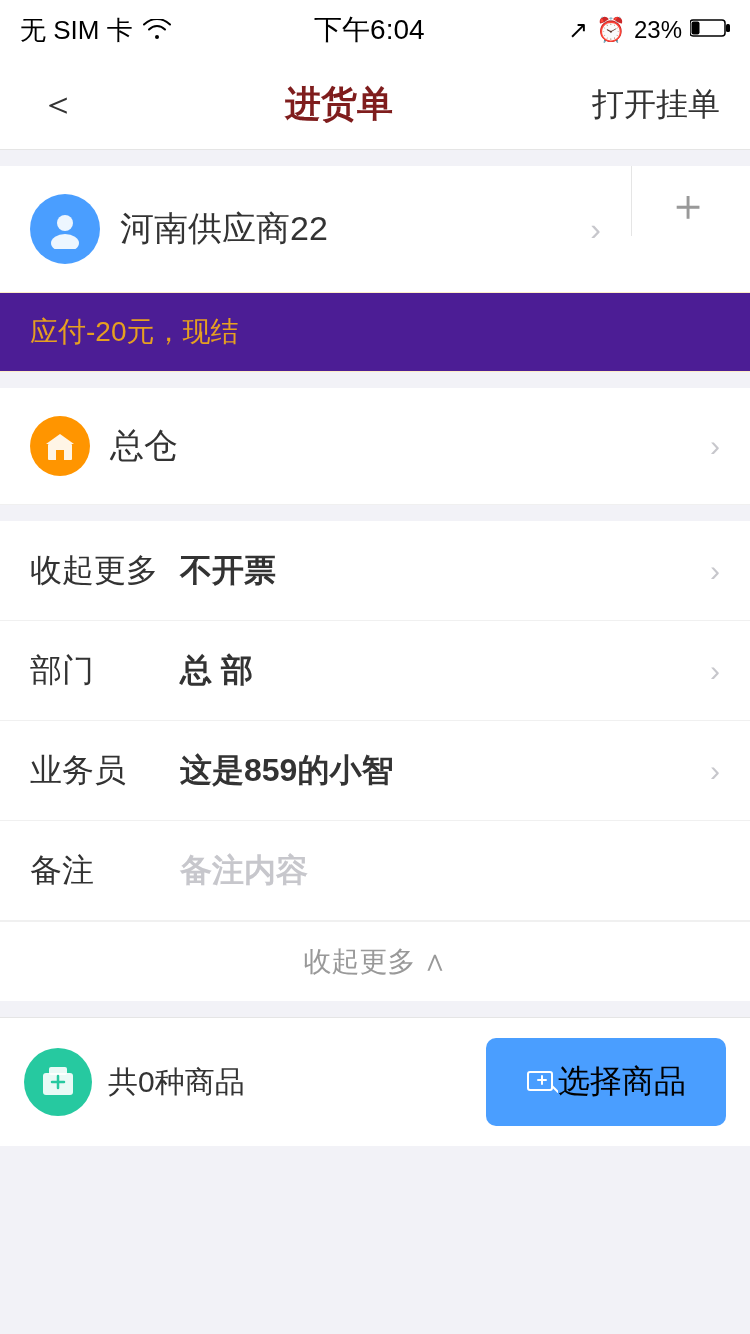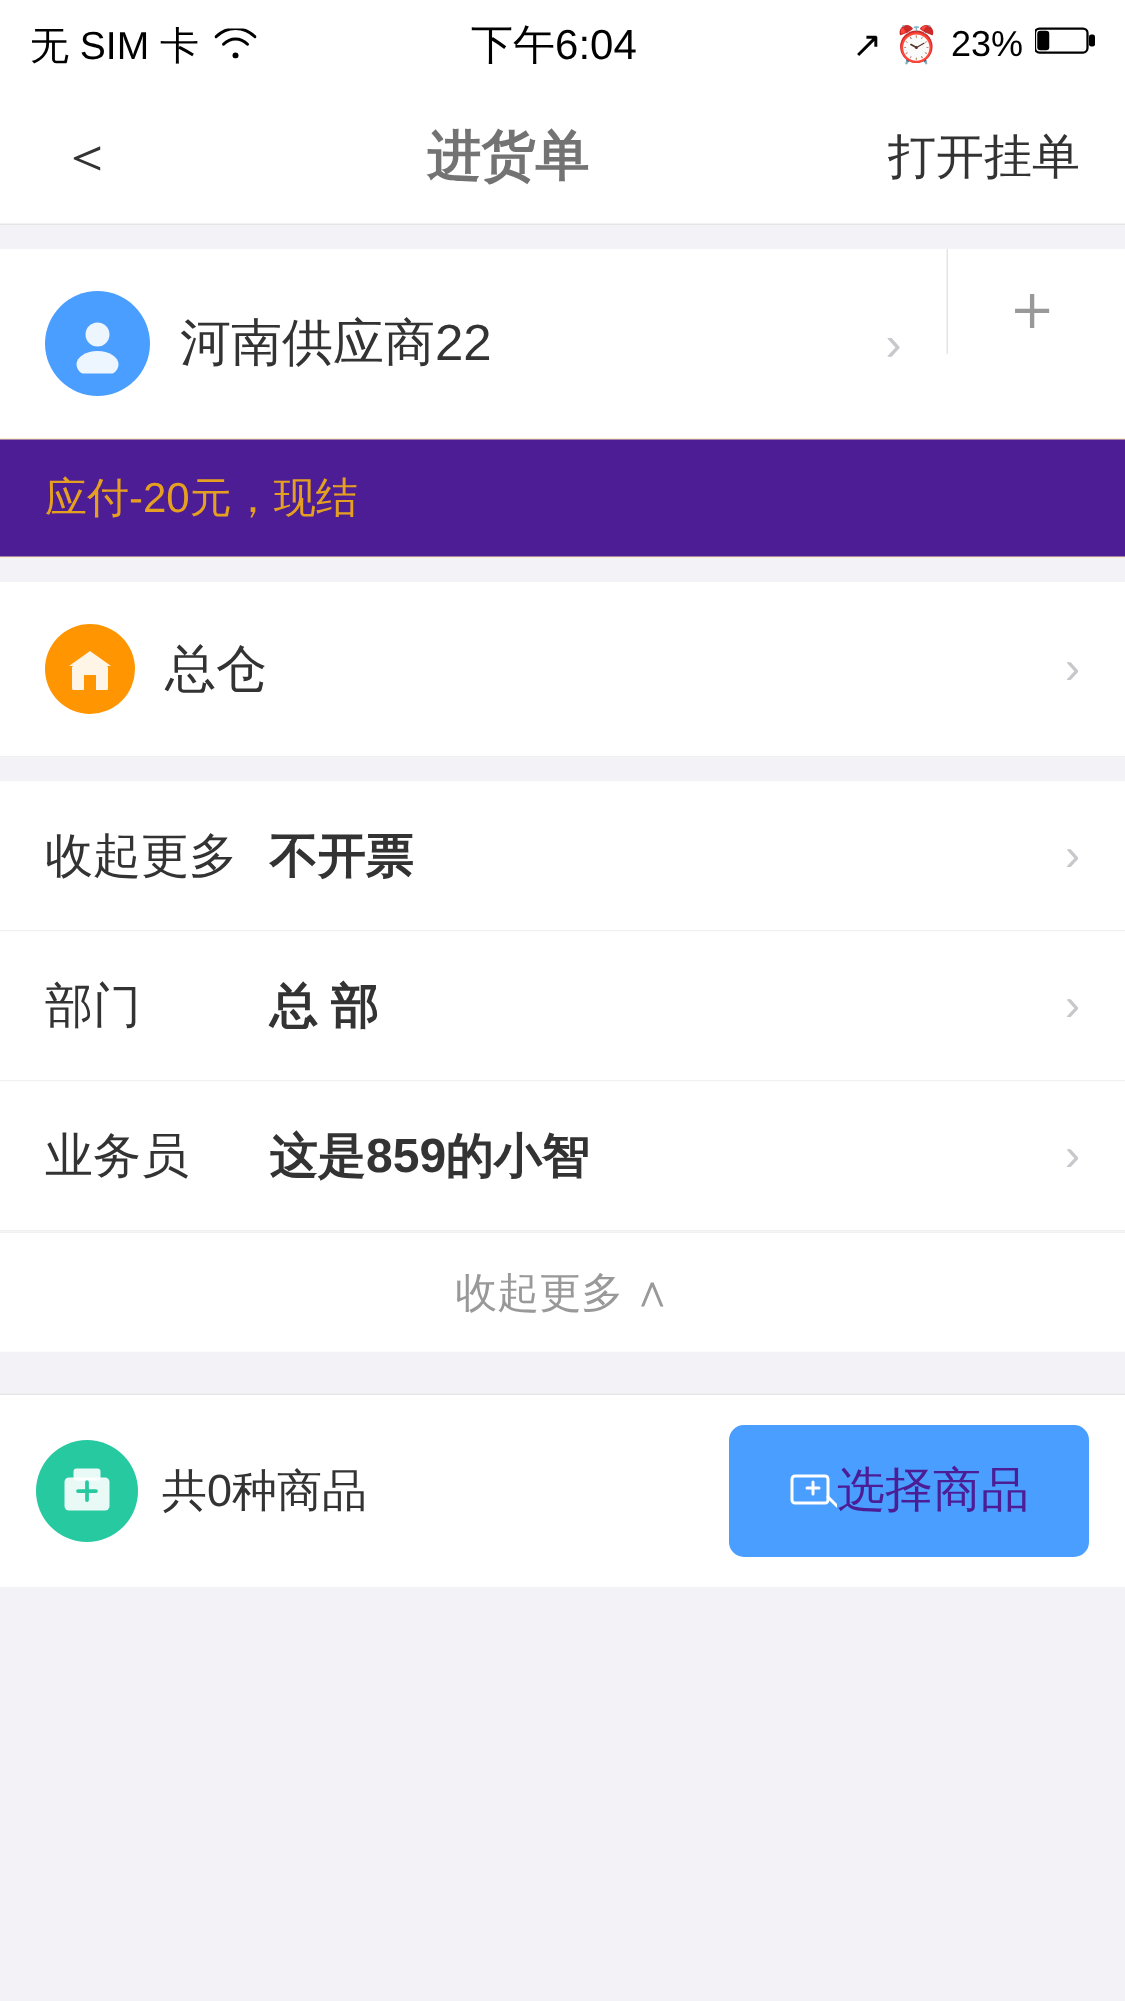--- a/index.html
+++ b/index.html
@@ -42,21 +42,21 @@
     }
     .nav-back {
       font-size: 36px;
       color: #333;
       cursor: pointer;
       padding: 10px;
     }
     .nav-title {
       font-size: 36px;
       font-weight: 600;
-      color: #737373;
+      color: #7f1d1d;
     }
     .nav-action {
       font-size: 32px;
       color: #333;
       cursor: pointer;
     }
 
     
     .section-gap {
       height: 16px;
@@ -200,41 +200,41 @@
       border-top: 1px solid #f0f0f0;
     }
 
     
     .bottom-bar {
       background: #fff;
       display: flex;
       align-items: center;
       padding: 20px 24px;
       border-top: 1px solid #e5e5e5;
-      margin-top: 28px;
+      margin-top: 16px;
     }
     .product-icon-wrap {
       width: 68px;
       height: 68px;
       border-radius: 50%;
       background: #26c9a0;
       display: flex;
       align-items: center;
       justify-content: center;
       margin-right: 16px;
       flex-shrink: 0;
     }
     .product-count {
       flex: 1;
       font-size: 30px;
       color: #333;
     }
     .select-product-btn {
       background: #4a9eff;
-      color: #4c1d95;
+      color: #000000;
       font-size: 32px;
       border: none;
       border-radius: 10px;
       padding: 22px 40px;
       display: flex;
       align-items: center;
       cursor: pointer;
     }
 
     
@@ -326,20 +326,24 @@
   <div class="form-row">
     <span class="form-label">部门</span>
     <span class="form-value">总 部</span>
     <span class="form-chevron">›</span>
   </div>
   <div class="form-row">
     <span class="form-label">业务员</span>
     <span class="form-value">这是859的小智</span>
     <span class="form-chevron">›</span>
   </div>
+  <div class="form-row">
+    <span class="form-label">备注</span>
+    <span class="form-value placeholder">备注内容</span>
+  </div>
 
   <div class="collapse-row">
     <span>收起更多 ∧</span>
   </div>
 </div>
 
 <div class="bottom-bar">
   <div class="product-icon-wrap">
     <svg width="38" height="38" viewBox="0 0 38 38" fill="none">
       <rect x="4" y="10" width="30" height="22" rx="3" fill="#fff" opacity="0.9"></rect>

